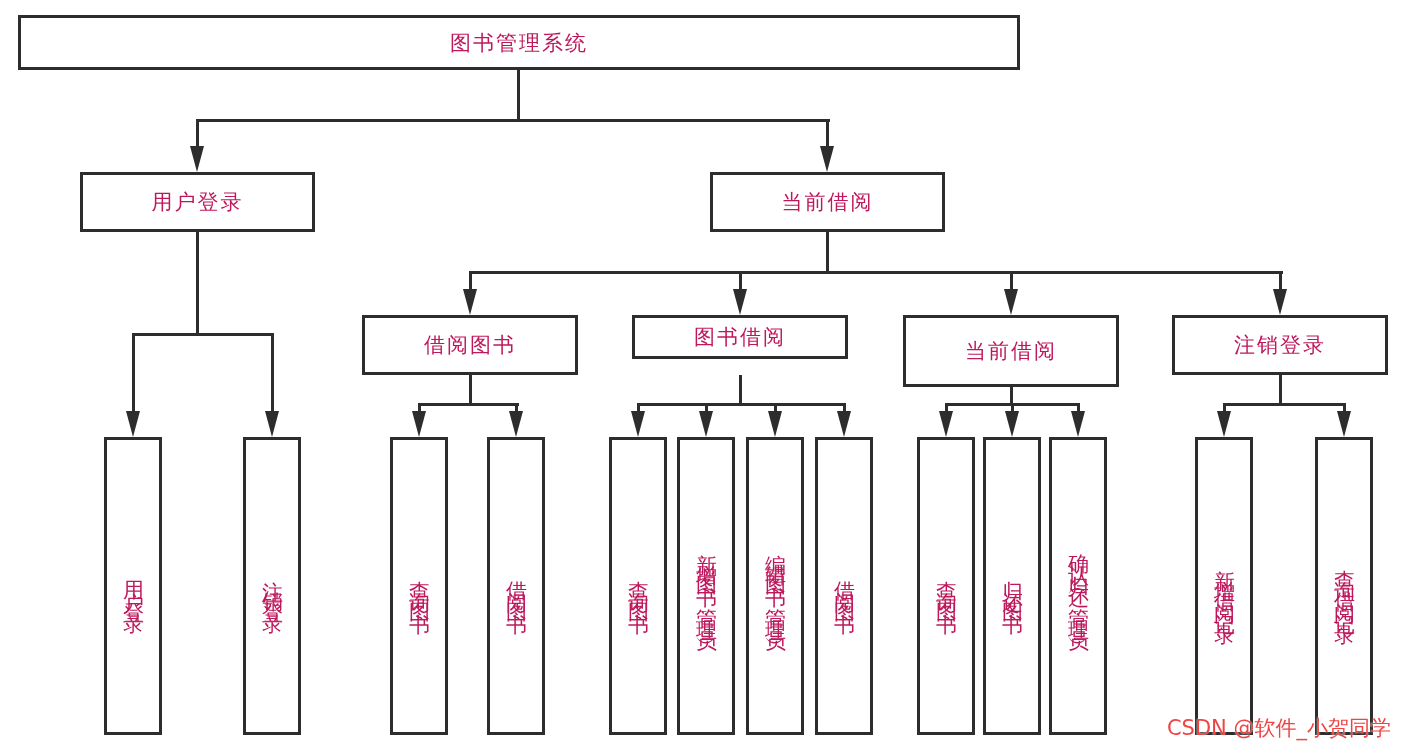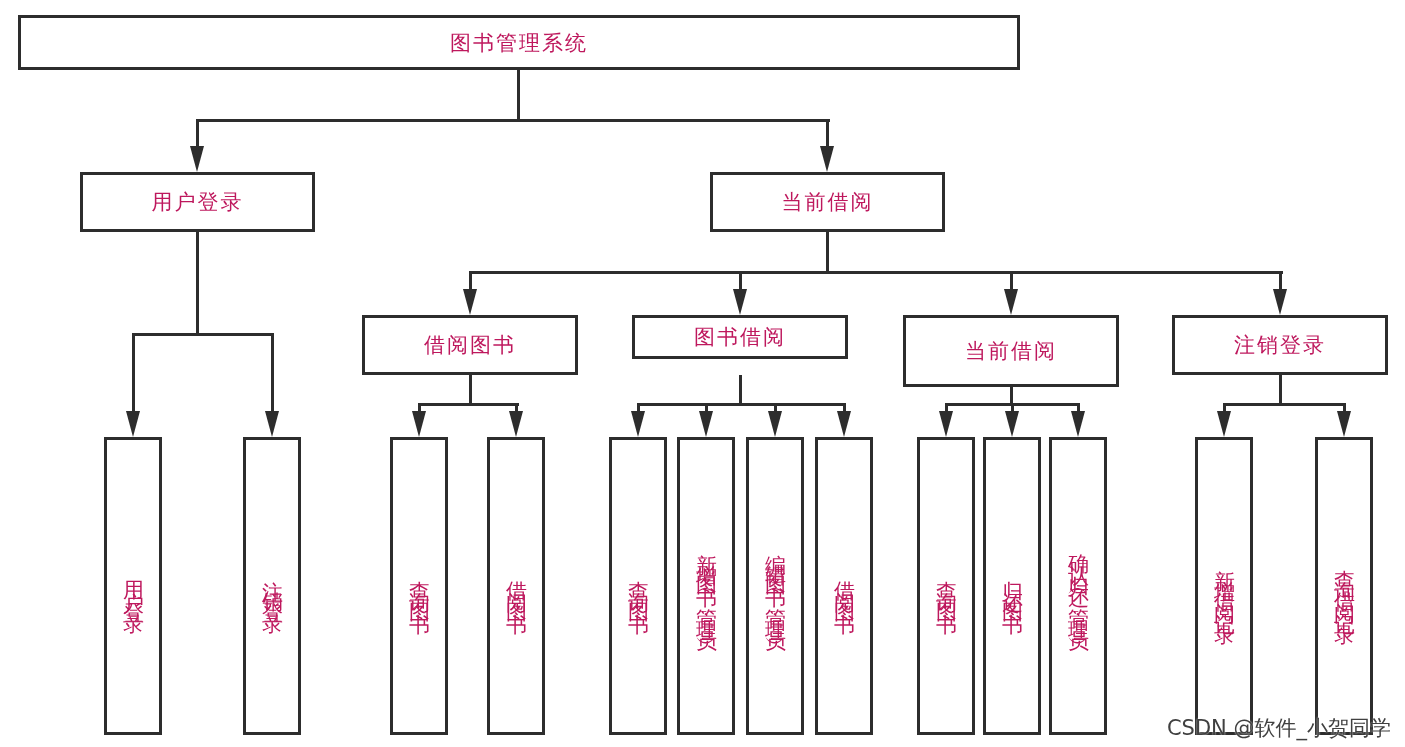--- a/index.html
+++ b/index.html
@@ -56,21 +56,21 @@
     border-left: 7px solid transparent;
     border-right: 7px solid transparent;
     border-top: 26px solid #2d2d2d;
     z-index: 1;
   }
   .watermark {
     position: absolute;
     right: 14px;
     bottom: 5px;
     font-size: 21px;
-    color: #404040;
+    color: #ef4444;
     text-shadow: 0 0 2px #ffffff;
     z-index: 5;
     white-space: nowrap;
   }
 </style>
 </head>
 <body>
 
 <div id="canvas">
 

